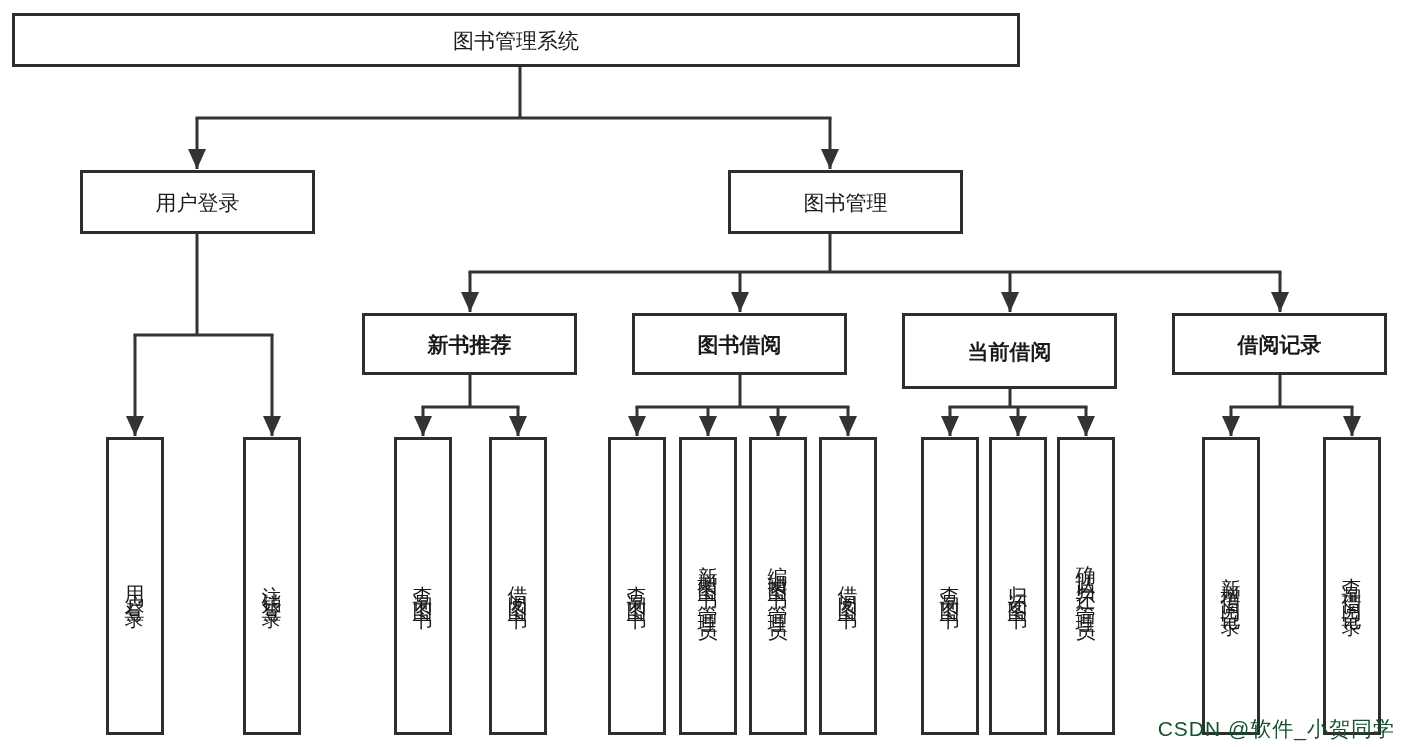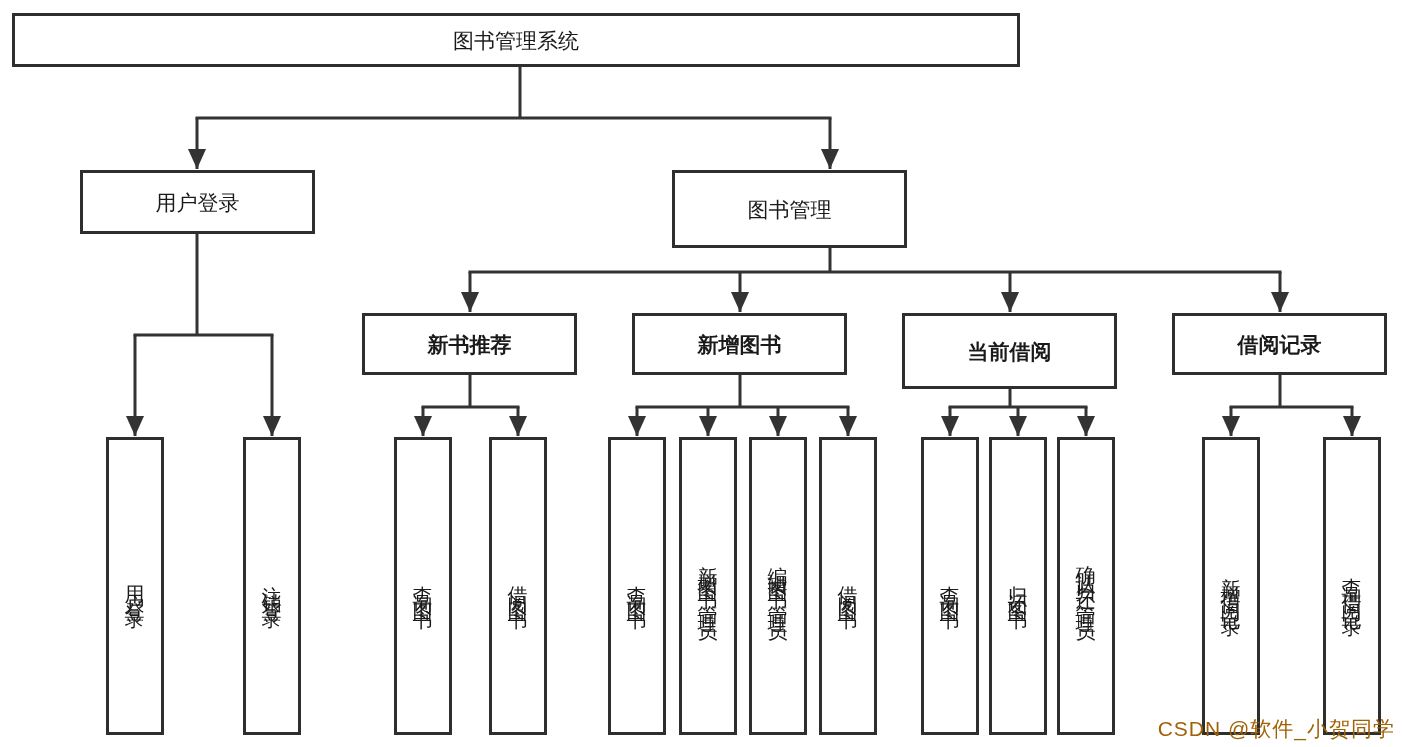--- a/index.html
+++ b/index.html
@@ -44,21 +44,21 @@
     writing-mode: vertical-rl;
     text-orientation: mixed;
     letter-spacing: 8px;
     white-space: nowrap;
   }
   .watermark {
     position: absolute;
     right: 10px;
     bottom: 4px;
     font-size: 21px;
-    color: #a16207;
+    color: #14532d;
     letter-spacing: 1px;
     z-index: 3;
   }
 </style>
 </head>
 <body>
 
 <div class="stage">
 
   <svg class="wires" width="1405" height="747" viewBox="0 0 1405 747">
@@ -111,29 +111,29 @@
     </g>
   </svg>
 
   <div class="box root" style="left:12px;top:13px;width:1008px;height:54px">
     <span>图书管理系统</span>
   </div>
 
   <div class="box l2" style="left:80px;top:170px;width:235px;height:64px">
     <span>用户登录</span>
   </div>
-  <div class="box l2" style="left:672px;top:170px;width:235px;height:78px">
+  <div class="box l2" style="left:728px;top:170px;width:235px;height:64px">
     <span>图书管理</span>
   </div>
 
   <div class="box l3" style="left:362px;top:313px;width:215px;height:62px">
     <span>新书推荐</span>
   </div>
   <div class="box l3" style="left:632px;top:313px;width:215px;height:62px">
-    <span>新增图书</span>
+    <span>图书借阅</span>
   </div>
   <div class="box l3" style="left:902px;top:313px;width:215px;height:76px">
     <span>当前借阅</span>
   </div>
   <div class="box l3" style="left:1172px;top:313px;width:215px;height:62px">
     <span>借阅记录</span>
   </div>
 
   <div class="box leaf" style="left:106px">
     <span>用户登录</span>

